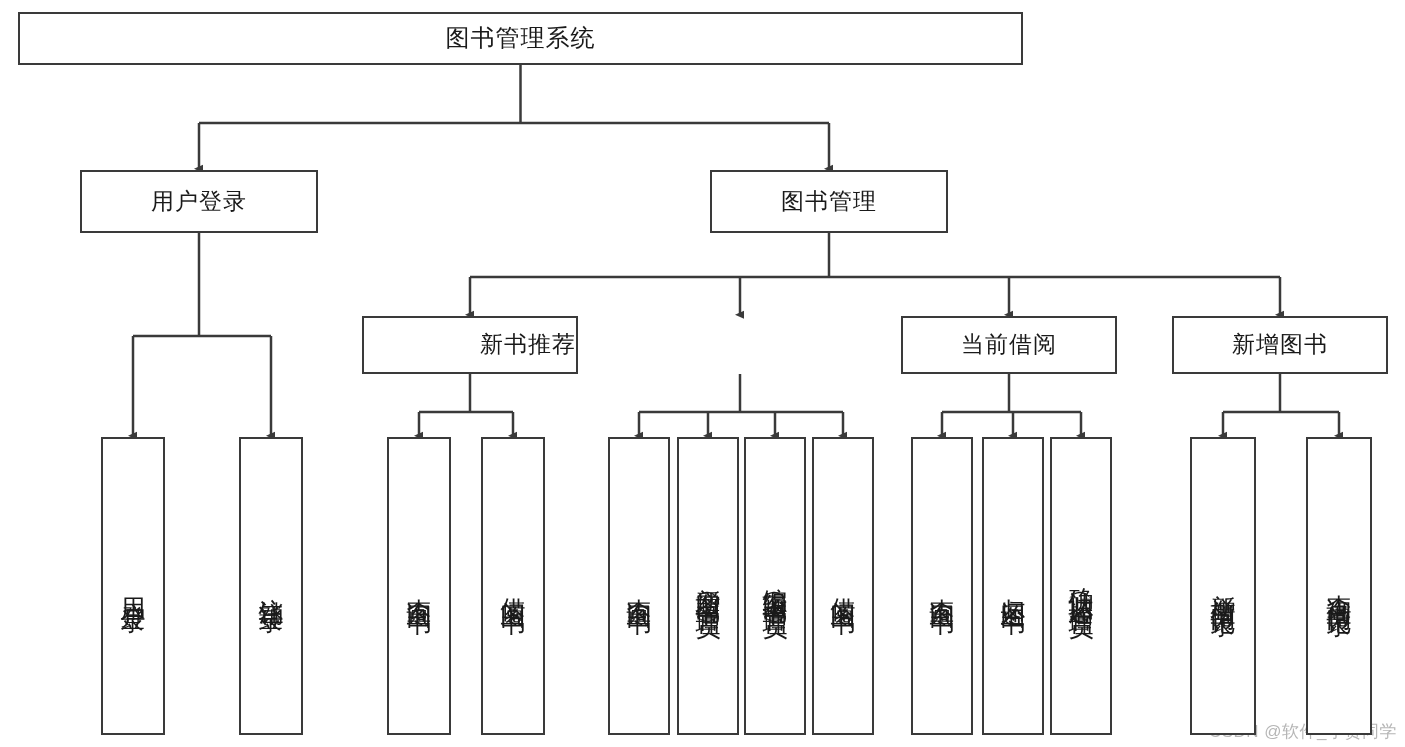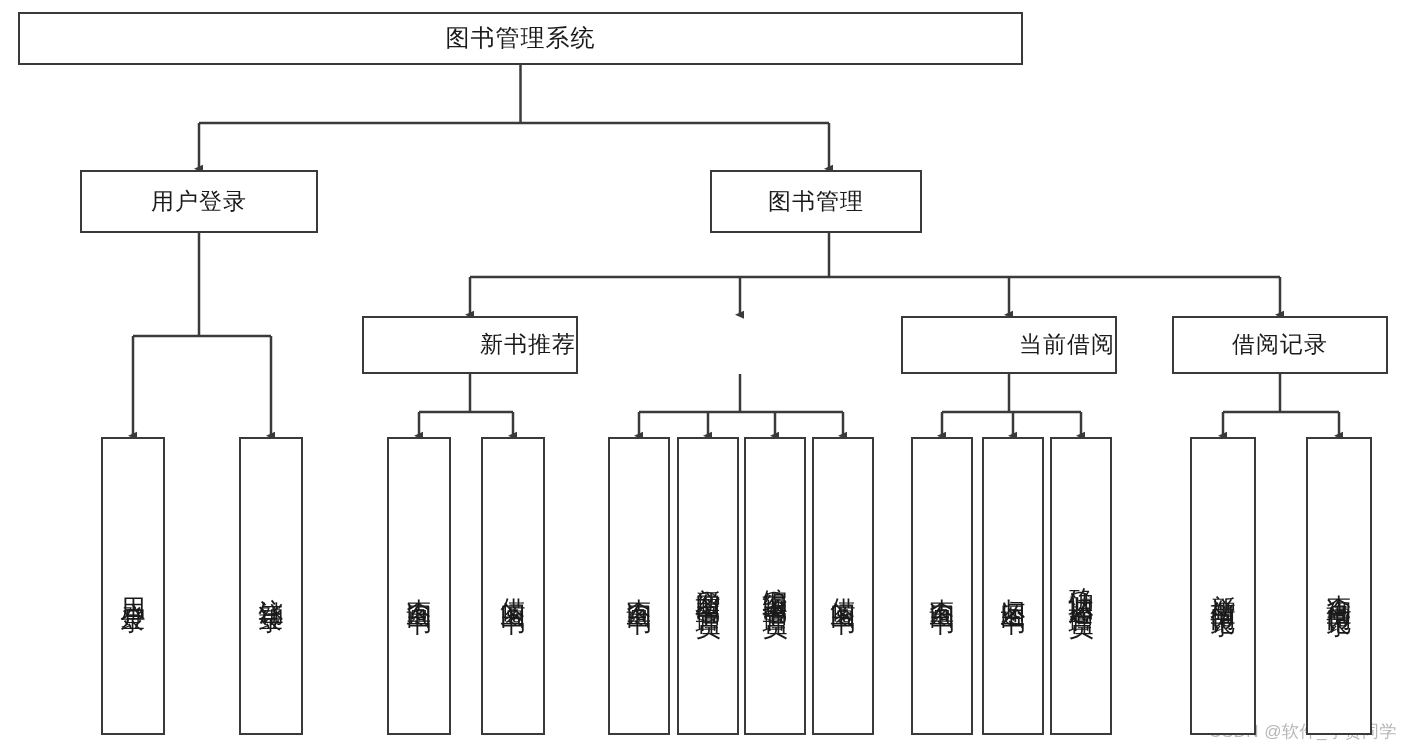--- a/index.html
+++ b/index.html
@@ -114,31 +114,31 @@
       </g>
   </svg>
 
   <div class="watermark">CSDN @软件_小贺同学</div>
 <div class="node h root" style="left: 18px; top: 12px; width: 1005px; height: 53px;">
       <span class="lbl">图书管理系统</span>
     </div>
     <div class="node h" style="left: 80px; top: 170px; width: 238px; height: 63px;">
       <span class="lbl">用户登录</span>
     </div>
-    <div class="node h" style="left: 710px; top: 170px; width: 212px; height: 63px;">
+    <div class="node h" style="left: 710px; top: 170px; width: 238px; height: 63px;">
       <span class="lbl">图书管理</span>
     </div>
     <div class="node h" style="left: 362px; top: 316px; width: 216px; height: 58px; justify-content: flex-end;">
       <span class="lbl">新书推荐</span>
     </div>
-    <div class="node h" style="left: 901px; top: 316px; width: 216px; height: 58px; justify-content: flex-end;">
+    <div class="node h" style="left: 901px; top: 316px; width: 216px; height: 58px;">
       <span class="lbl">当前借阅</span>
     </div>
     <div class="node h" style="left: 1172px; top: 316px; width: 216px; height: 58px;">
-      <span class="lbl">借阅记录</span>
+      <span class="lbl">新增图书</span>
     </div>
     <div class="node v" style="left: 101px; top: 437px; width: 64px; height: 298px;">
       <span class="lbl">用户登录</span>
     </div>
     <div class="node v" style="left: 239px; top: 437px; width: 64px; height: 298px;">
       <span class="lbl">注销登录</span>
     </div>
     <div class="node v" style="left: 387px; top: 437px; width: 64px; height: 298px;">
       <span class="lbl">查询图书</span>
     </div>

